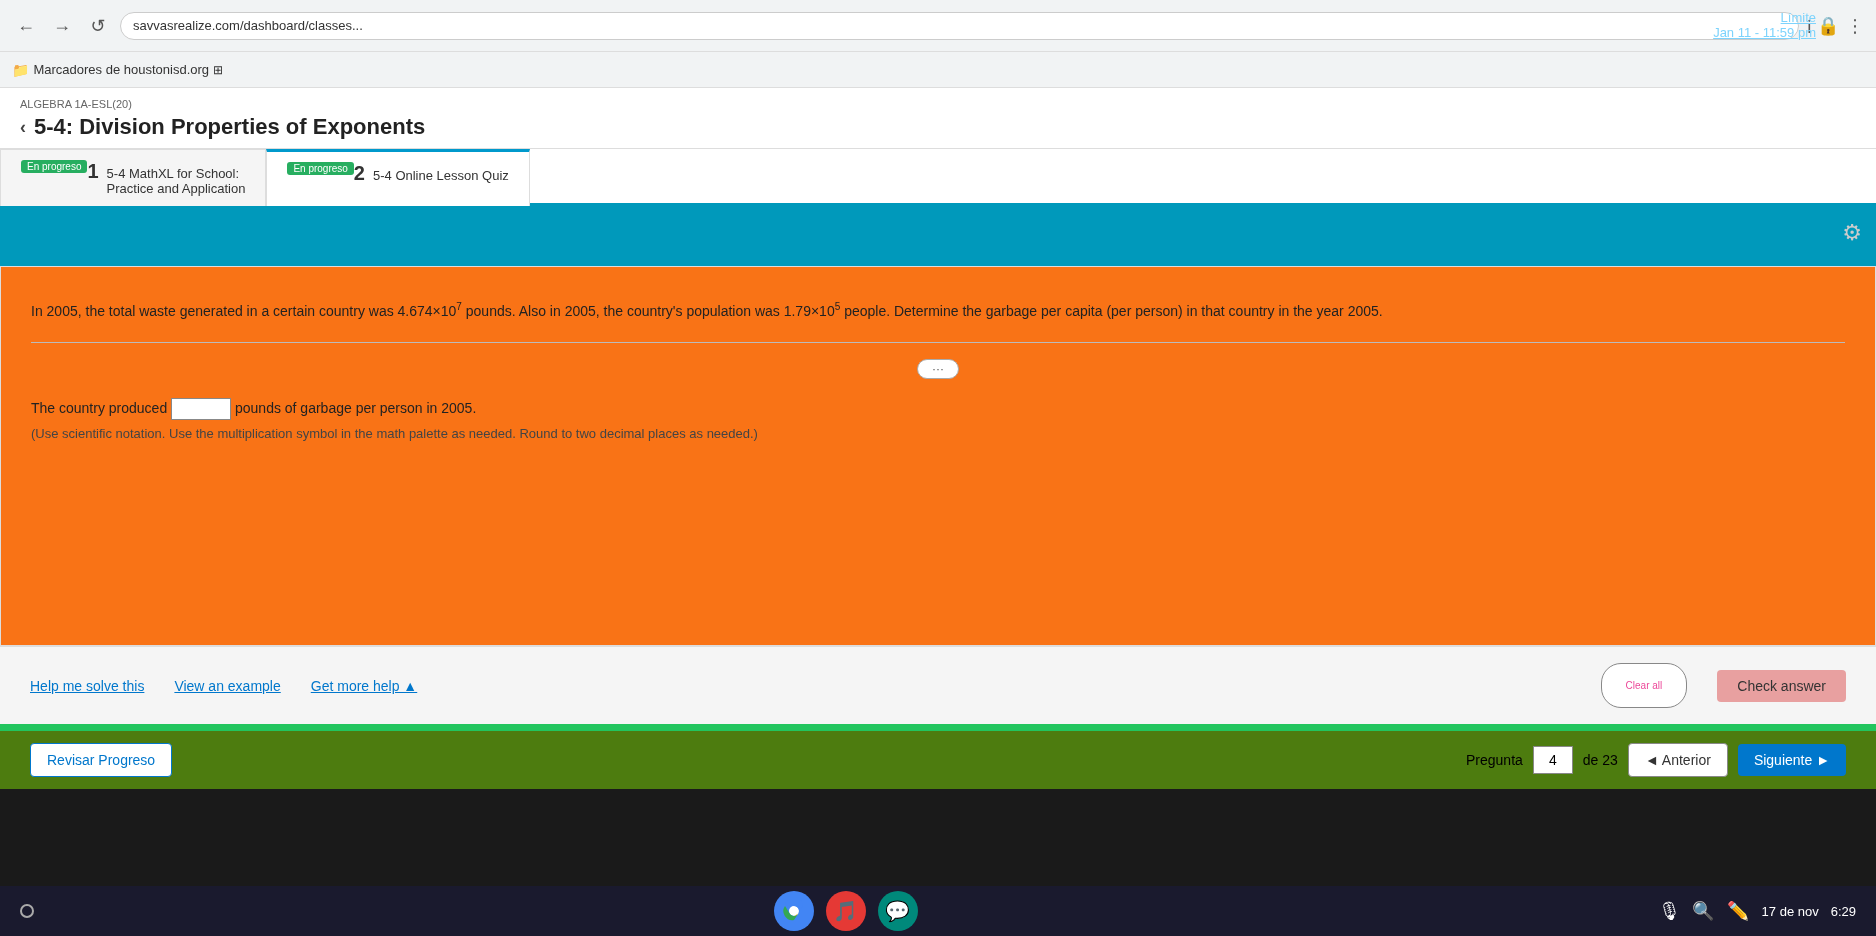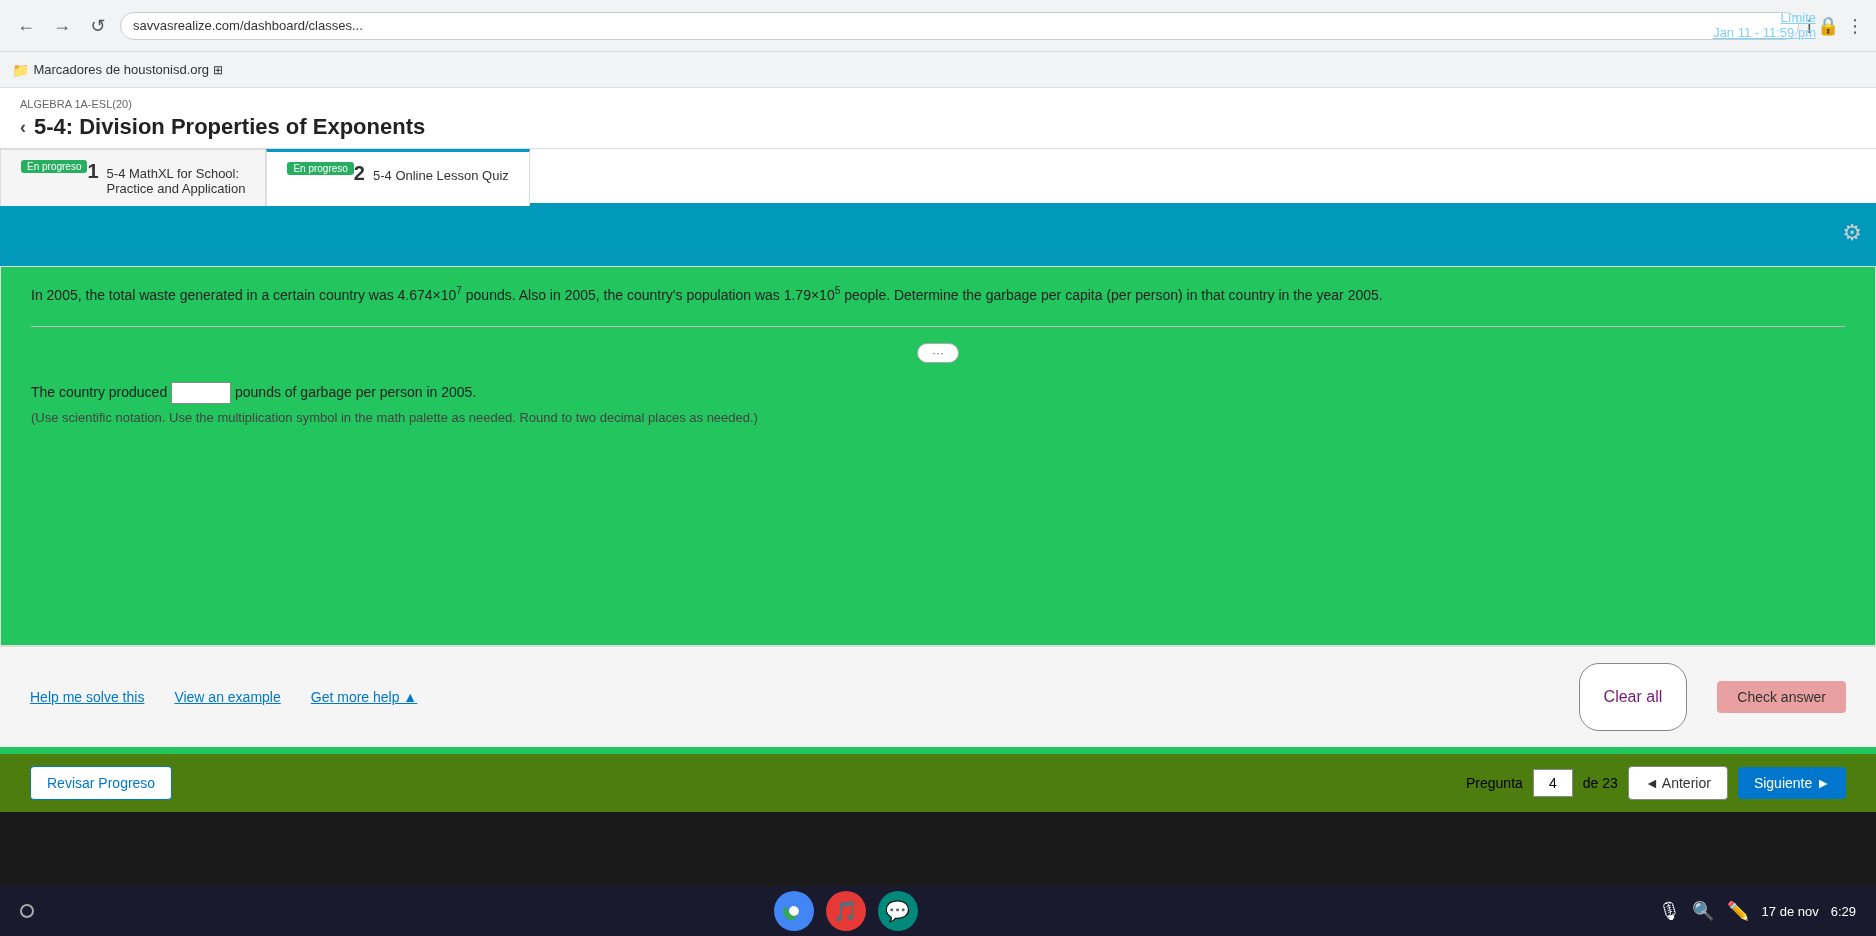--- a/index.html
+++ b/index.html
@@ -132,22 +132,22 @@
 
     
     .blue-banner {
       background: #0099bb;
       height: 60px;
       width: 100%;
     }
 
     
     .question-area {
-      background: #22c55e;
-      padding: 16px 30px 20px 30px;
+      background: #f97316;
+      padding: 32px 30px 20px 30px;
       min-height: 380px;
       border: 1px solid #ddd;
       margin: 0;
       position: relative;
     }
 
     .question-text {
       font-size: 14px;
       color: #222;
       line-height: 1.6;
@@ -210,24 +210,24 @@
       color: #0077cc;
       font-size: 14px;
       cursor: pointer;
       text-decoration: underline;
     }
     .clear-all-btn {
       margin-left: auto;
       background: white;
       border: 1px solid #888;
       border-radius: 20px;
-      padding: 24px 24px;
-      font-size: 16px;
-      cursor: pointer;
-      color: #701a75;
+      padding: 16px 24px;
+      font-size: 10px;
+      cursor: pointer;
+      color: #ec4899;
     }
     .check-answer-btn {
       background: #e8a0a0;
       border: none;
       border-radius: 4px;
       padding: 8px 20px;
       font-size: 14px;
       cursor: pointer;
       color: #333;
     }

